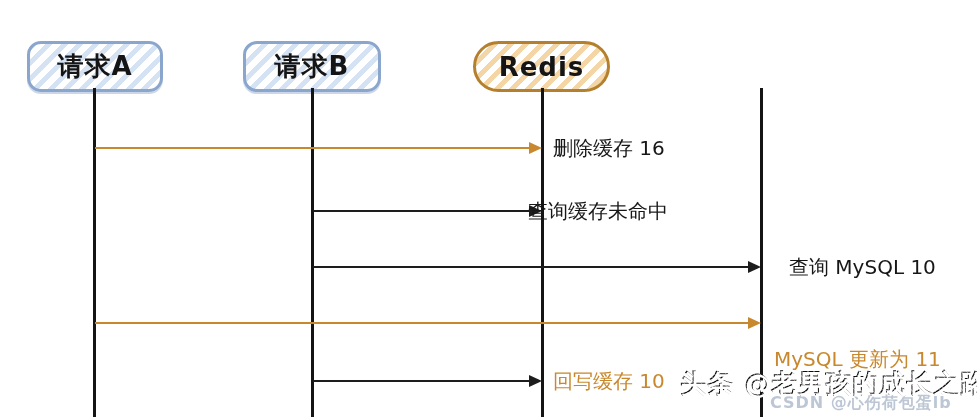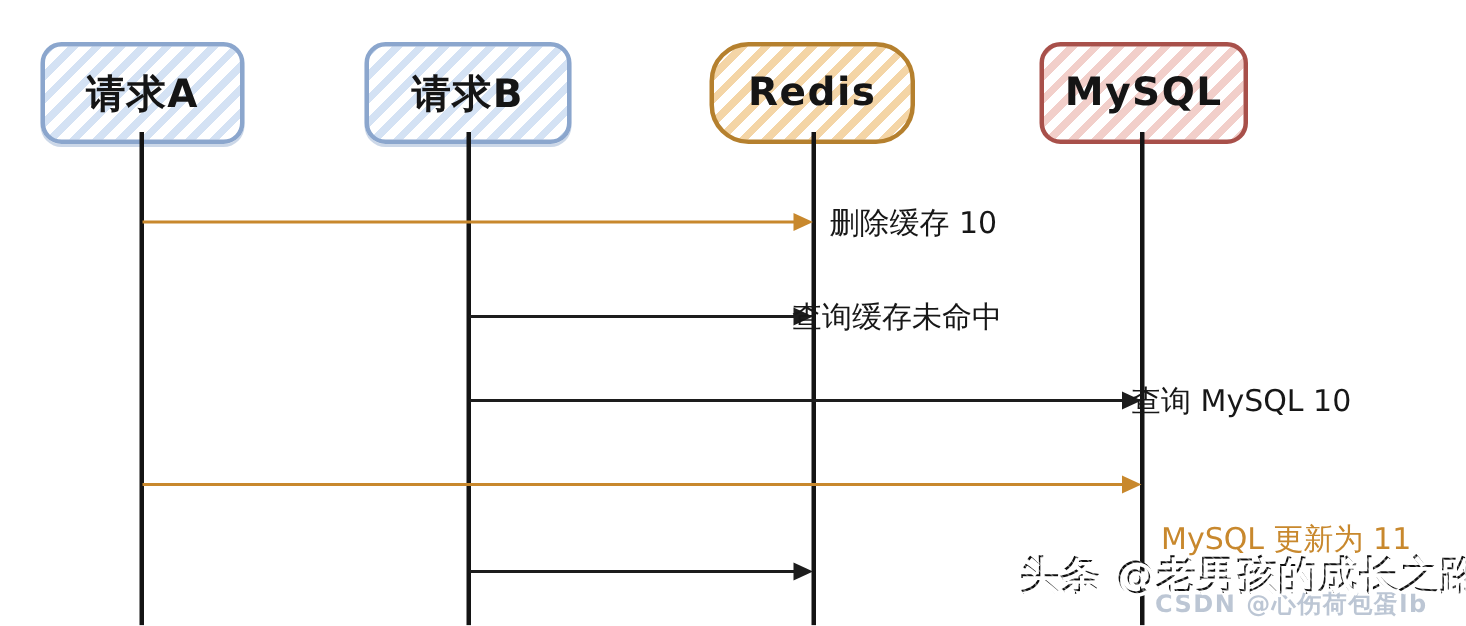--- a/index.html
+++ b/index.html
@@ -4,21 +4,21 @@
 <style>
   html,body { margin:0; padding:0; background:#ffffff; }
   .stage {
     position:relative; width:977px; height:417px; overflow:hidden;
     background:#ffffff;
     font-family:"DejaVu Sans","Liberation Sans",sans-serif;
   }
 
   
   .actor {
-    position:absolute; top:28px; height:68px;
+    position:absolute; top:41px; height:51px;
     border-radius:14px; border:3px solid;
     display:flex; align-items:center; justify-content:center;
     box-sizing:border-box;
   }
   .actor .actor-label {
     font-size:26px; font-weight:700; color:#151515; letter-spacing:1px;
   }
   .actor-a, .actor-b {
     border-color:#8ba6cd;
     background:repeating-linear-gradient(135deg,#d4e2f4 0 5px,#ffffff 5px 11px);
@@ -88,54 +88,52 @@
 
   <div class="actor actor-a">
     <span class="actor-label">请求A</span>
   </div>
   <div class="actor actor-b">
     <span class="actor-label">请求B</span>
   </div>
   <div class="actor actor-redis">
     <span class="actor-label">Redis</span>
   </div>
-  <div class="actor actor-mysql">
-    <span class="actor-label">MySQL</span>
-  </div>
 
   <div class="lifeline" style="left:93px;"></div>
   <div class="lifeline" style="left:311px;"></div>
   <div class="lifeline" style="left:541px;"></div>
   <div class="lifeline" style="left:760px;"></div>
 
   <div class="msg c-orange" style="left:95px; top:147px; width:445px;">
     <span class="shaft"></span>
     <span class="head"></span>
   </div>
-  <div class="msg-label" style="left:553px; top:135px;">删除缓存 10</div>
+  <div class="msg-label" style="left:553px; top:135px;">删除缓存 16</div>
 
   <div class="msg c-dark" style="left:313px; top:210px; width:227px;">
     <span class="shaft"></span>
     <span class="head"></span>
   </div>
   <div class="msg-label" style="left:528px; top:198px;">查询缓存未命中</div>
 
   <div class="msg c-dark" style="left:313px; top:266px; width:446px;">
     <span class="shaft"></span>
     <span class="head"></span>
   </div>
-  <div class="msg-label" style="left:754px; top:254px;">查询 MySQL 10</div>
+  <div class="msg-label" style="left:789px; top:254px;">查询 MySQL 10</div>
 
   <div class="msg c-orange" style="left:95px; top:322px; width:664px;">
     <span class="shaft"></span>
     <span class="head"></span>
   </div>
   <div class="msg-label t-orange" style="left:774px; top:310px;margin-top:36px;">MySQL 更新为 11</div>
 
   <div class="msg c-dark" style="left:313px; top:380px; width:227px;">
     <span class="shaft"></span>
     <span class="head"></span>
   </div>
+  <div class="msg-label t-orange" style="left:553px; top:368px;">回写缓存 10</div>
 
   <div class="wm-secondary">CSDN @心伤荷包蛋lb</div>
   <div class="wm-primary">头条 @老男孩的成长之路</div>
 
 </div>
 
 </body></html>

